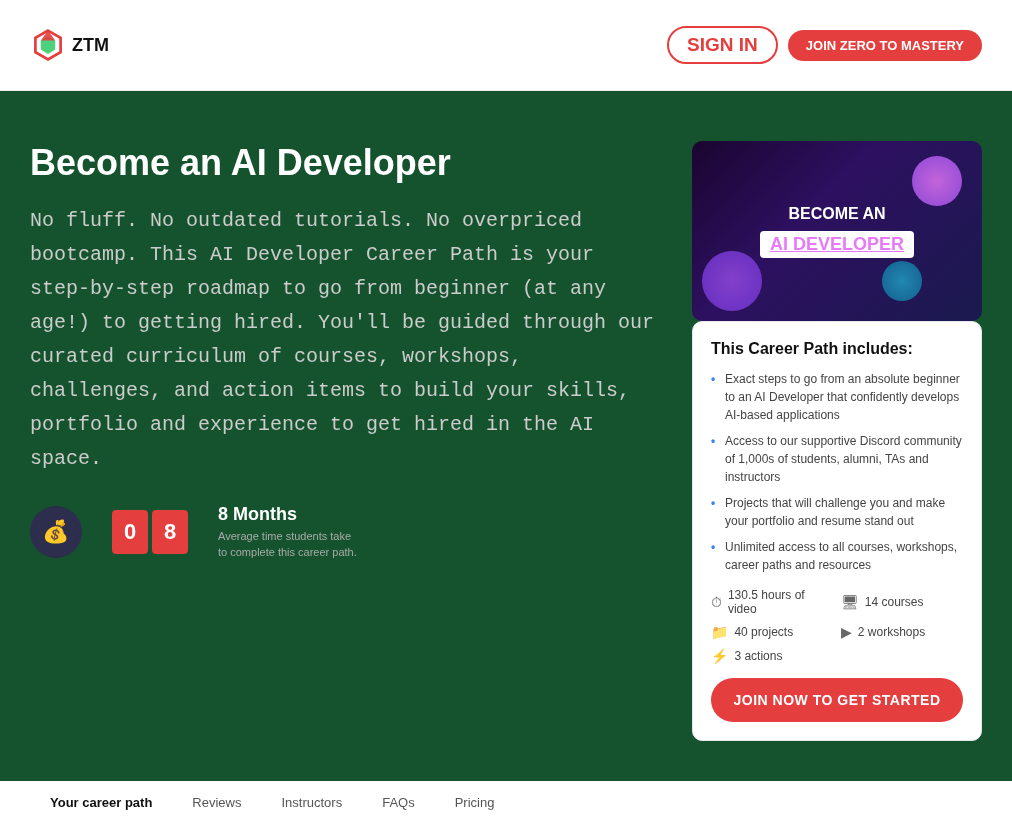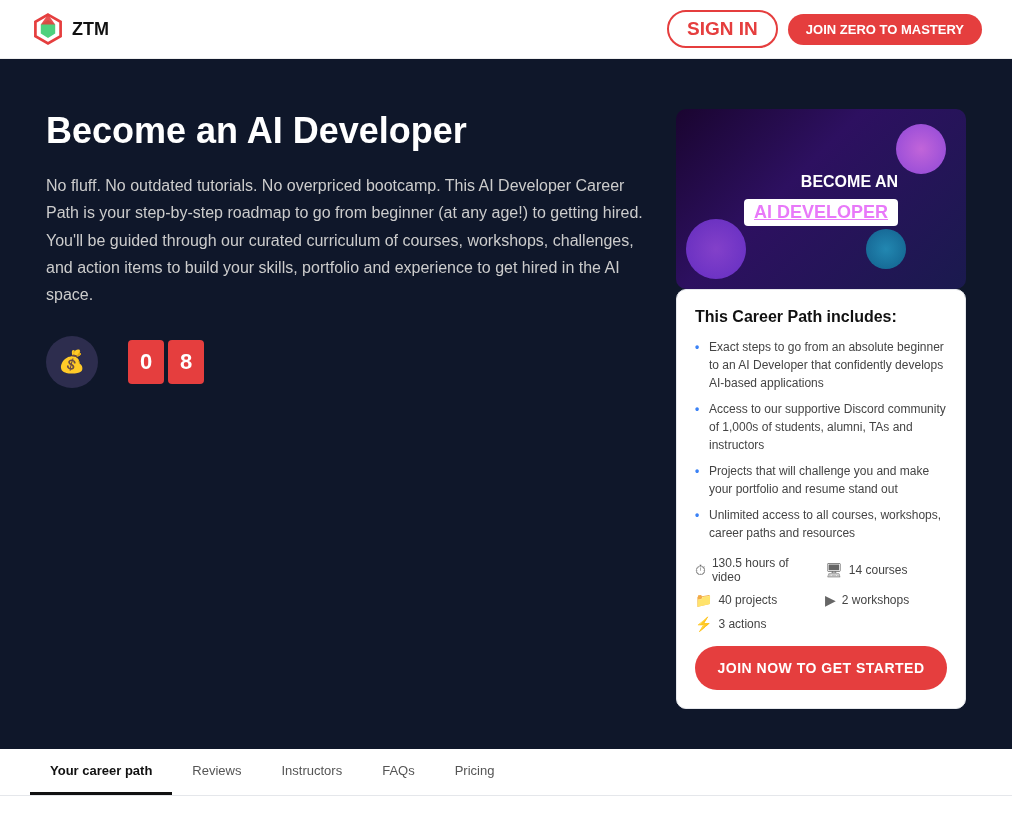--- a/index.html
+++ b/index.html
@@ -1,36 +1,36 @@
 <!DOCTYPE html>
 <html><head>
   <meta charset="utf-8">
   <style>
     * { box-sizing: border-box; margin: 0; padding: 0; }
     body { font-family: -apple-system, BlinkMacSystemFont, 'Segoe UI', sans-serif; background: #fff; color: #333; font-size: 14px; }
 
     
     .header {
       display: flex; align-items: center; justify-content: space-between;
-      padding: 10px 30px; border-bottom: 1px solid #eee; background: #fff; position: sticky; top: 0; z-index: 100;
+      padding: 26px 30px; border-bottom: 1px solid #eee; background: #fff; position: sticky; top: 0; z-index: 100;
     }
     .logo-area { display: flex; align-items: center; gap: 6px; }
     .logo-icon { width: 36px; height: 36px; }
     .logo-text { font-weight: 700; font-size: 18px; color: #111; }
     .nav { display: flex; align-items: center; gap: 24px; }
     .nav-item { font-size: 14px; color: #333; cursor: pointer; text-decoration: none; display: flex; align-items: center; gap: 4px; }
     .chevron { font-size: 10px; }
     .btn-signin { border: 2px solid #e53e3e; color: #e53e3e; background: #fff; padding: 6px 18px; border-radius: 20px; cursor: pointer; font-size: 19px; font-weight: 600; }
     .btn-join-main { background: #e53e3e; color: #fff; border: none; padding: 8px 18px; border-radius: 20px; cursor: pointer; font-size: 13px; font-weight: 600; }
 
     
-    .hero { background: #0f172a; color: #fff; padding: 50px 46px 40px; display: flex; gap: 30px; }
+    .hero { background: #14532d; color: #fff; padding: 50px 30px 40px; display: flex; gap: 30px; }
     .hero-left { flex: 1; max-width: 640px; }
     .hero-title { font-size: 36px; font-weight: 800; line-height: 1.2; margin-bottom: 20px; }
-    .hero-desc { font-size: 16px; color: #ccc; line-height: 1.7; margin-bottom: 28px; }
+    .hero-desc { font-size: 20px; color: #ccc; line-height: 1.7; margin-bottom: 28px; font-family: Liberation Mono, monospace; }
     .stats-row { display: flex; align-items: center; gap: 30px; }
     .salary-icon { width: 52px; height: 52px; background: #2d2d4e; border-radius: 50%; display: flex; align-items: center; justify-content: center; font-size: 22px; flex-shrink: 0; }
     .salary-info h3 { font-size: 18px; font-weight: 700; }
     .salary-info p { font-size: 11px; color: #aaa; margin-top: 4px; line-height: 1.4; }
     .duration-badge { display: flex; gap: 4px; align-items: center; }
     .digit-box { background: #e53e3e; color: #fff; width: 36px; height: 44px; display: flex; align-items: center; justify-content: center; font-size: 22px; font-weight: 700; border-radius: 4px; }
     .duration-text h3 { font-size: 18px; font-weight: 700; }
     .duration-text p { font-size: 11px; color: #aaa; margin-top: 4px; line-height: 1.4; max-width: 140px; }
 
     .hero-right { flex: 0 0 290px; }
@@ -78,29 +78,33 @@
 <section class="hero">
   <div class="hero-left">
     <h1 class="hero-title">Become an AI Developer</h1>
     <p class="hero-desc">No fluff. No outdated tutorials. No overpriced bootcamp. This AI Developer Career Path is your step-by-step roadmap to go from beginner (at any age!) to getting hired. You'll be guided through our curated curriculum of courses, workshops, challenges, and action items to build your skills, portfolio and experience to get hired in the AI space.</p>
     <div class="stats-row">
       <div class="salary-icon">💰</div>
       <div class="duration-badge">
         <div class="digit-box">0</div>
         <div class="digit-box">8</div>
       </div>
+      <div class="duration-text">
+        <h3>8 Months</h3>
+        <p>Average time students take to complete this career path.</p>
+      </div>
     </div>
   </div>
   <div class="hero-right">
     <div class="hero-image-box" style="height:180px;">
 
       <div style="position:absolute;left:10px;bottom:10px;width:60px;height:60px;border-radius:50%;background:radial-gradient(circle,#a855f7,#7c3aed);opacity:0.7;"></div>
       <div style="position:absolute;right:20px;top:15px;width:50px;height:50px;border-radius:50%;background:radial-gradient(circle,#e879f9,#a855f7);opacity:0.8;"></div>
       <div style="position:absolute;right:60px;bottom:20px;width:40px;height:40px;border-radius:50%;background:radial-gradient(circle,#22d3ee,#0891b2);opacity:0.6;"></div>
-      <div class="hero-image-label" style="position:relative;z-index:1;text-align:right;">
+      <div class="hero-image-label" style="position:relative;z-index:1;">
         <div class="top" style="font-size:16px;color:#fff;font-weight:700;">BECOME AN</div>
         <div class="bottom" style="font-size:18px;font-weight:900;color:#e879f9;background:#fff;padding:3px 10px;border-radius:4px;margin-top:8px;display:inline-block;">AI DEVELOPER</div>
       </div>
     </div>
 
     <div class="card-panel">
       <h4>This Career Path includes:</h4>
       <ul class="card-bullets" id="card-bullets-list">
           <li>Exact steps to go from an absolute beginner to an AI Developer that confidently develops AI-based applications</li>
           <li>Access to our supportive Discord community of 1,000s of students, alumni, TAs and instructors</li>

